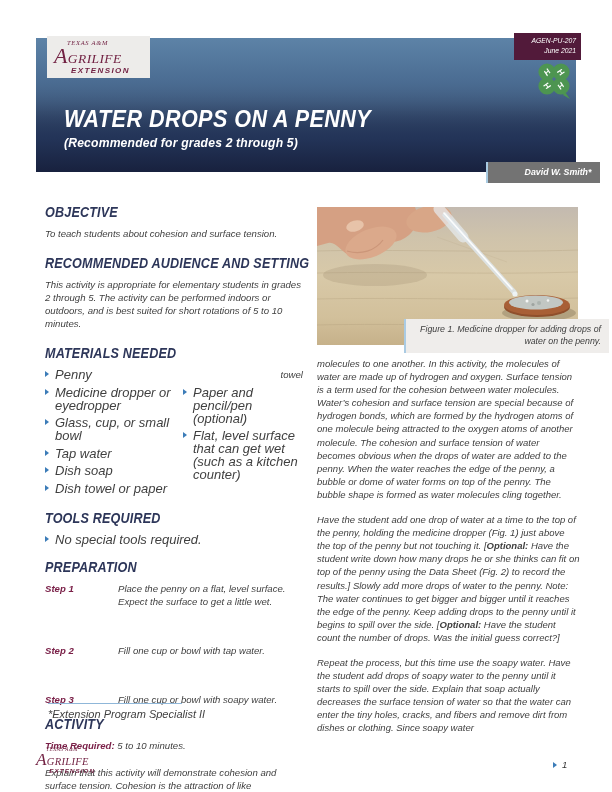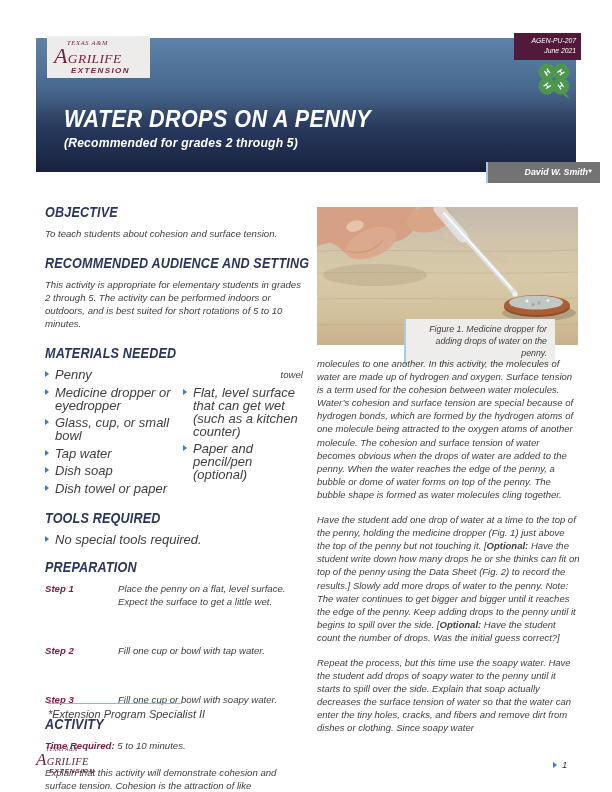--- a/index.html
+++ b/index.html
@@ -48,21 +48,21 @@
   .cont-item{font-size:9.6px;line-height:13px;margin:0 0 4.5px 10.5px;text-align:right;}
   .tools-list{margin-bottom:12px;}
   .steps{display:grid;grid-template-columns:37px 1fr;column-gap:9px;row-gap:4px;
          font-size:9.6px;line-height:13px;margin:0 0 9px 0;gap:36px;}
   .step-label{font-weight:bold;color:#7a2048;}
   .inline-bold-maroon{font-weight:bold;color:#7a2048;}
   .seg-b{font-weight:bold;}
 
   
   .photo{position:absolute;left:317px;top:207px;width:261px;height:138px;}
-  .caption{position:absolute;left:404px;top:319px;width:151px;background:#efedeb;
+  .caption{position:absolute;left:404px;top:319px;width:205px;background:#efedeb;
            border-left:2px solid #aacbe3;box-sizing:border-box;padding:5px 8px;
            font-size:8.8px;line-height:1.35;text-align:right;color:#3e3e3e;}
 
   
   .footnote{position:absolute;left:48px;top:703px;width:210px;font-size:11px;color:#3f3f3f;}
   .footnote-rule{width:134px;border-top:1px solid #8fb7d9;margin:0 0 4px 0;}
   .footer-logo{position:absolute;left:36px;top:746px;transform:scale(.78);transform-origin:0 0;}
   .page-marker{position:absolute;left:553px;top:759px;display:flex;align-items:center;
                font-size:9.5px;color:#333;}
   .page-marker .tri{margin:0 5px 0 0;border-left-width:4px;border-top-width:3px;border-bottom-width:3px;}
@@ -142,25 +142,25 @@
         <li>
             <span class="tri"></span>
             <span>Dish towel or paper</span>
           </li>
       </ul>
       <div>
         <div class="cont-item">towel</div>
         <ul class="blist">
           <li>
               <span class="tri"></span>
-              <span>Flat, level surface that can get wet (such as a kitchen counter)</span>
+              <span>Paper and pencil/pen (optional)</span>
             </li>
           <li>
               <span class="tri"></span>
-              <span>Paper and pencil/pen (optional)</span>
+              <span>Flat, level surface that can get wet (such as a kitchen counter)</span>
             </li>
         </ul>
       </div>
     </div>
 
     <h2>TOOLS REQUIRED</h2>
     <ul class="blist tools-list">
       <li>
           <span class="tri"></span>
           <span>No special tools required.</span>

